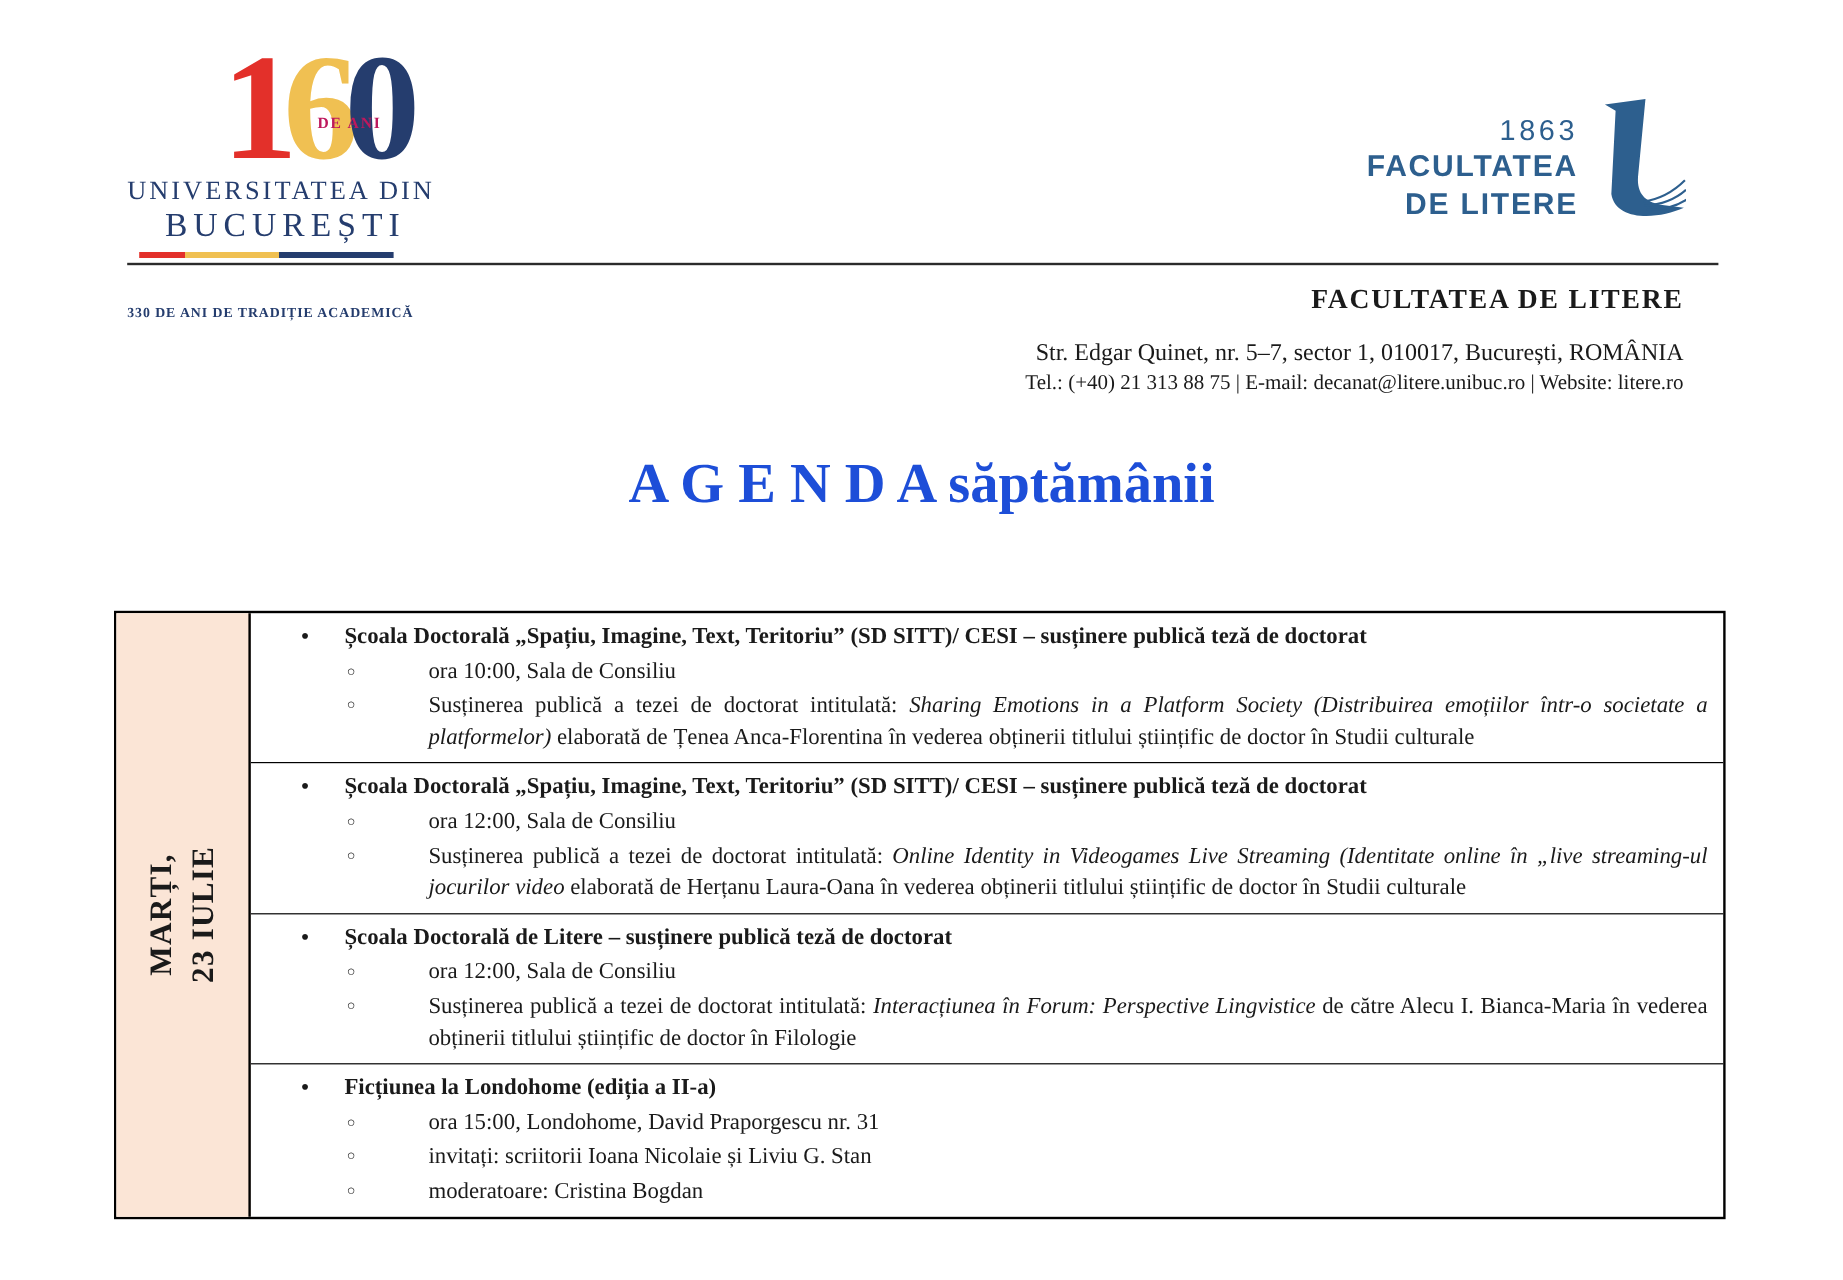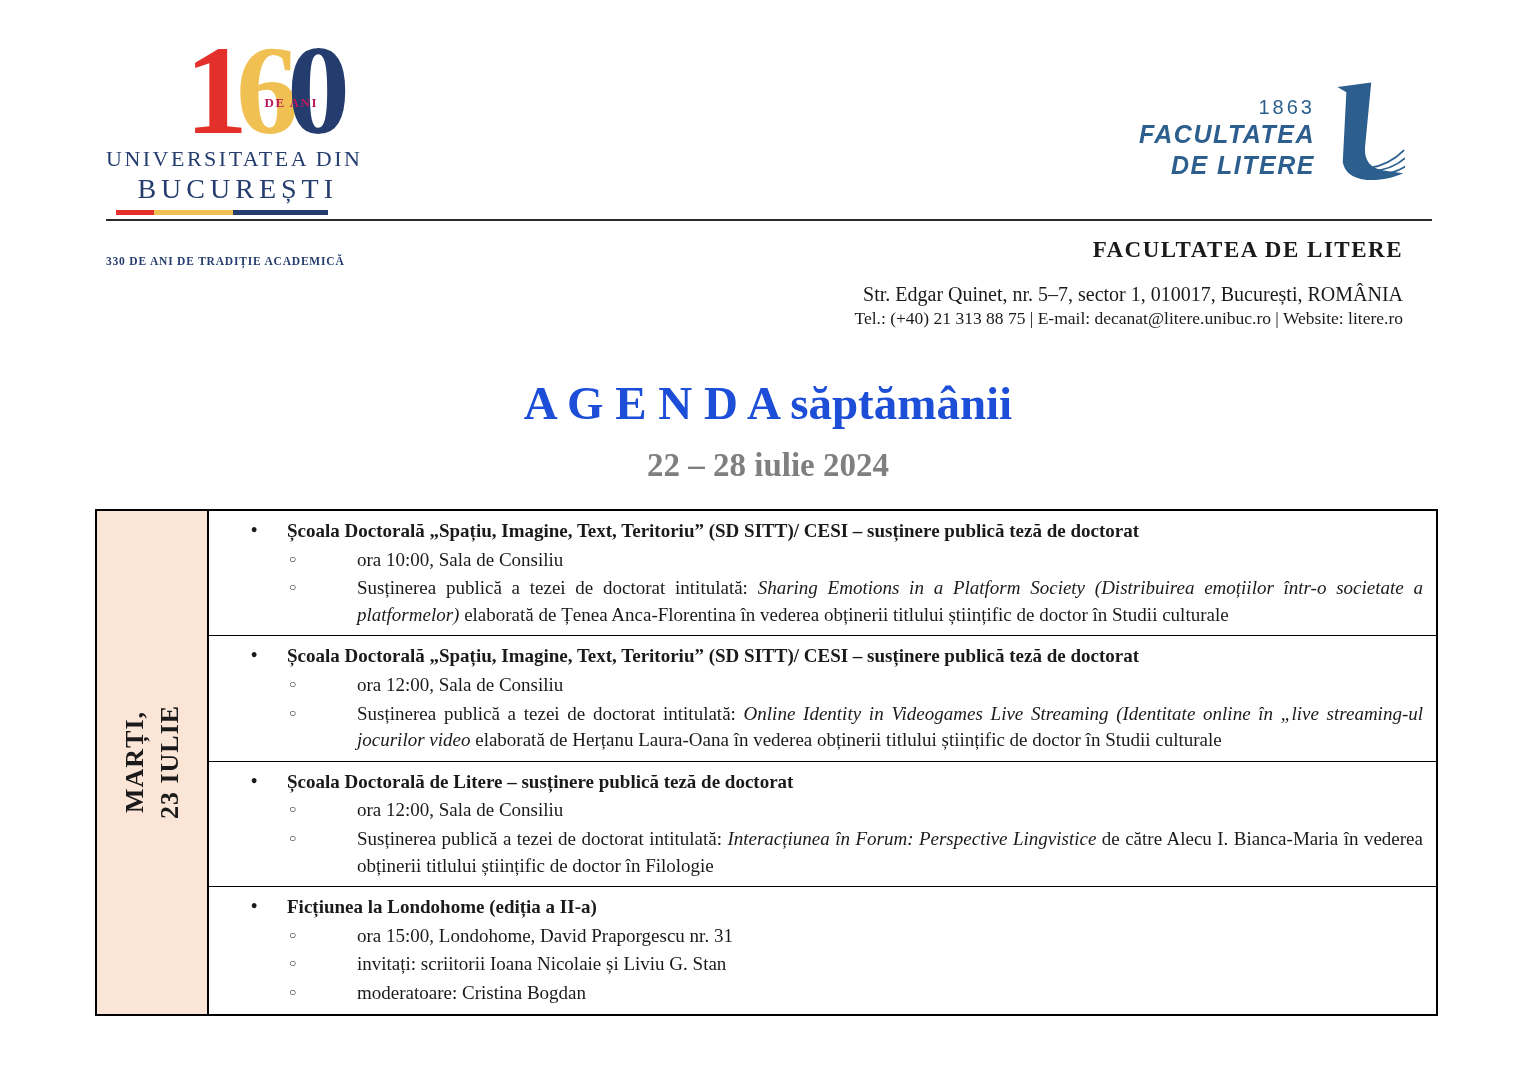--- a/index.html
+++ b/index.html
@@ -16,22 +16,22 @@
   .de-ani{position:absolute;right:20px;top:56px;font-size:13px;font-weight:bold;letter-spacing:1.5px;color:#be185d;line-height:1;margin-left:24px;}
   .uni-line1{font-size:22px;letter-spacing:2.5px;margin-top:4px;white-space:nowrap;}
   .uni-line2{font-size:28px;letter-spacing:5px;margin-top:1px;white-space:nowrap;}
   .tricolor{height:5px;margin:5px 10px 4px 10px;
     background:linear-gradient(to right,#e3302a 0 18%,#f0c052 18% 55%,#253d6e 55% 100%);}
   .tagline{font-size:11.5px;letter-spacing:0.8px;font-weight:bold;white-space:nowrap;margin-top:40px;}
 
   
   .litere-logo{position:absolute;right:131px;top:76px;display:flex;align-items:flex-start;color:#2d5f8e;}
   .litere-text{text-align:right;padding-top:20px;font-family:"Liberation Sans", sans-serif;margin-right:10px;}
-  .litere-year{font-size:20px;letter-spacing:3px;}
-  .litere-l1,.litere-l2{font-size:25px;font-weight:bold;letter-spacing:1.5px;line-height:1.25;font-style:italic;}
+  .litere-year{font-size:24px;letter-spacing:3px;}
+  .litere-l1,.litere-l2{font-size:25px;font-weight:bold;letter-spacing:1.5px;line-height:1.25;}
   .book-svg{width:80px;height:118px;display:block;}
 
   
   .rule{position:absolute;left:106px;right:104px;top:219px;height:2px;background:#2b2b2b;}
   .lh-name{position:absolute;right:133px;top:237px;font-size:23px;font-weight:bold;letter-spacing:1.5px;white-space:nowrap;}
   .lh-addr{position:absolute;right:133px;top:283px;font-size:20px;white-space:nowrap;}
   .lh-contact{position:absolute;right:133px;top:308px;font-size:17.5px;white-space:nowrap;}
 
   
   .doc-title{position:absolute;left:0;right:0;top:376px;text-align:center;
@@ -88,21 +88,20 @@
     </svg>
   </div>
 
   <div class="rule"></div>
 
   <div class="lh-name">FACULTATEA DE LITERE</div>
   <div class="lh-addr">Str. Edgar Quinet, nr. 5–7, sector 1, 010017, București, ROMÂNIA</div>
   <div class="lh-contact">Tel.: (+40) 21 313 88 75 | E-mail: decanat@litere.unibuc.ro | Website: litere.ro</div>
 
   <div class="doc-title">A G E N D A săptămânii</div>
-  <div class="doc-subtitle">22 – 28 iulie 2024</div>
 
   <div class="agenda">
     <div class="day-cell">
       <div class="day-label">
         <div>MARȚI,</div>
         <div>23 IULIE</div>
       </div>
     </div>
     <div class="rows">
 

